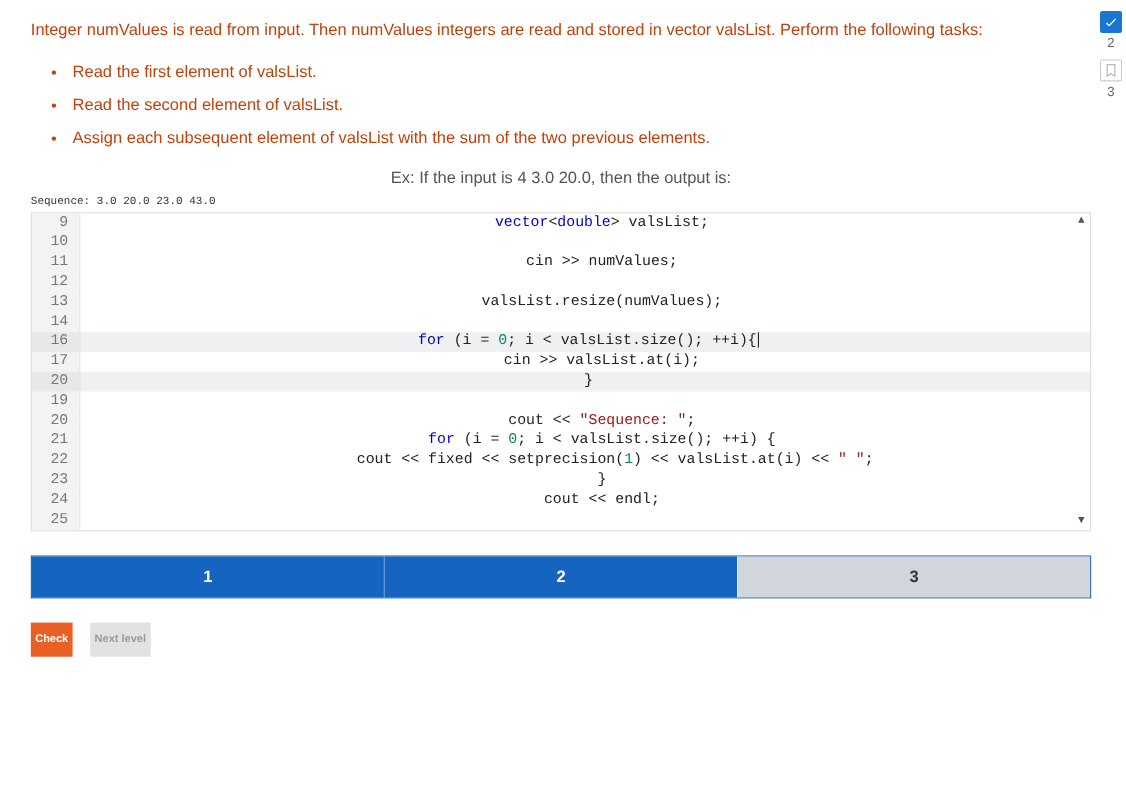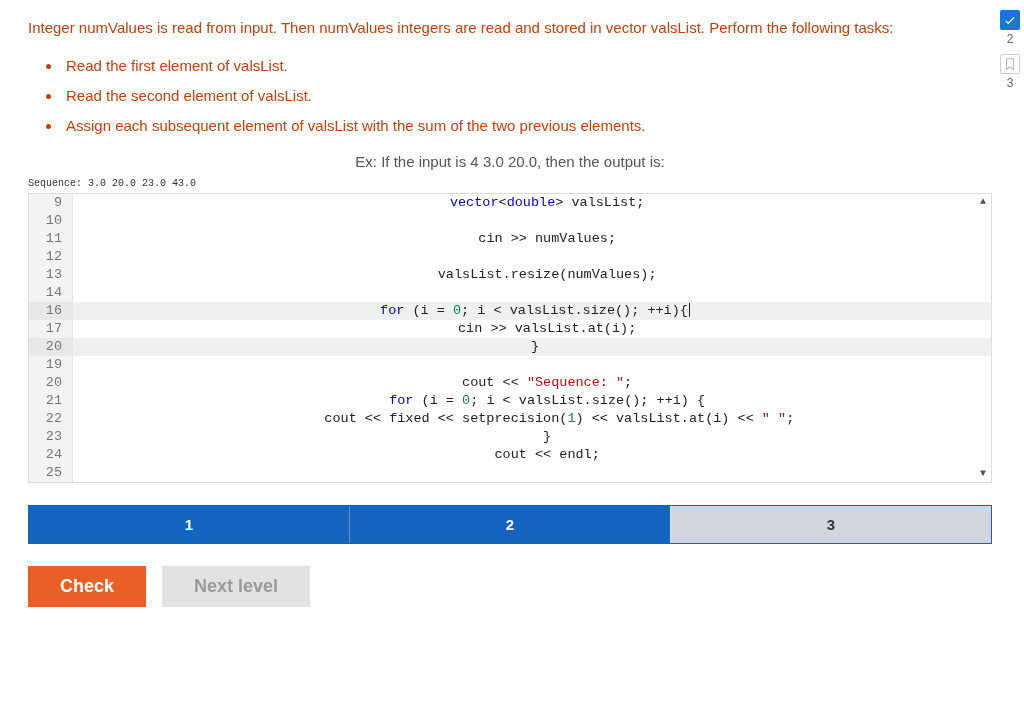--- a/index.html
+++ b/index.html
@@ -42,21 +42,21 @@
 
   
   .tabs { display:flex; margin-top: 22px; border:1px solid #1a5fb4; }
   .tab { flex:1; text-align:center; padding:10px 0; font-size:15px; font-weight:600; cursor:pointer; }
   .tab.done { background:#1565c0; color:#fff; }
   .tab.active { background:#d0d6dc; color:#333; border-left:3px solid #1a5fb4; border-right:0; }
   .tab + .tab { border-left:1px solid rgba(255,255,255,0.3); }
 
   
   .btnrow { margin-top: 22px; display:flex; gap:16px; }
-  .btn { padding: 10px 32px; font-size:18px; font-weight:700; border:none; cursor:pointer; }
+  .btn { padding: 10px 4px; font-size:10px; font-weight:700; border:none; cursor:pointer; }
   .btn.check { background:#e95f26; color:#fff; }
   .btn.next  { background:#e2e2e2; color:#9a9a9a; cursor:default; }
 </style>
 </head>
 <body>
 
 <div class="page">
 
   <div class="indicators">
     <div class="ind-box ind-check">

